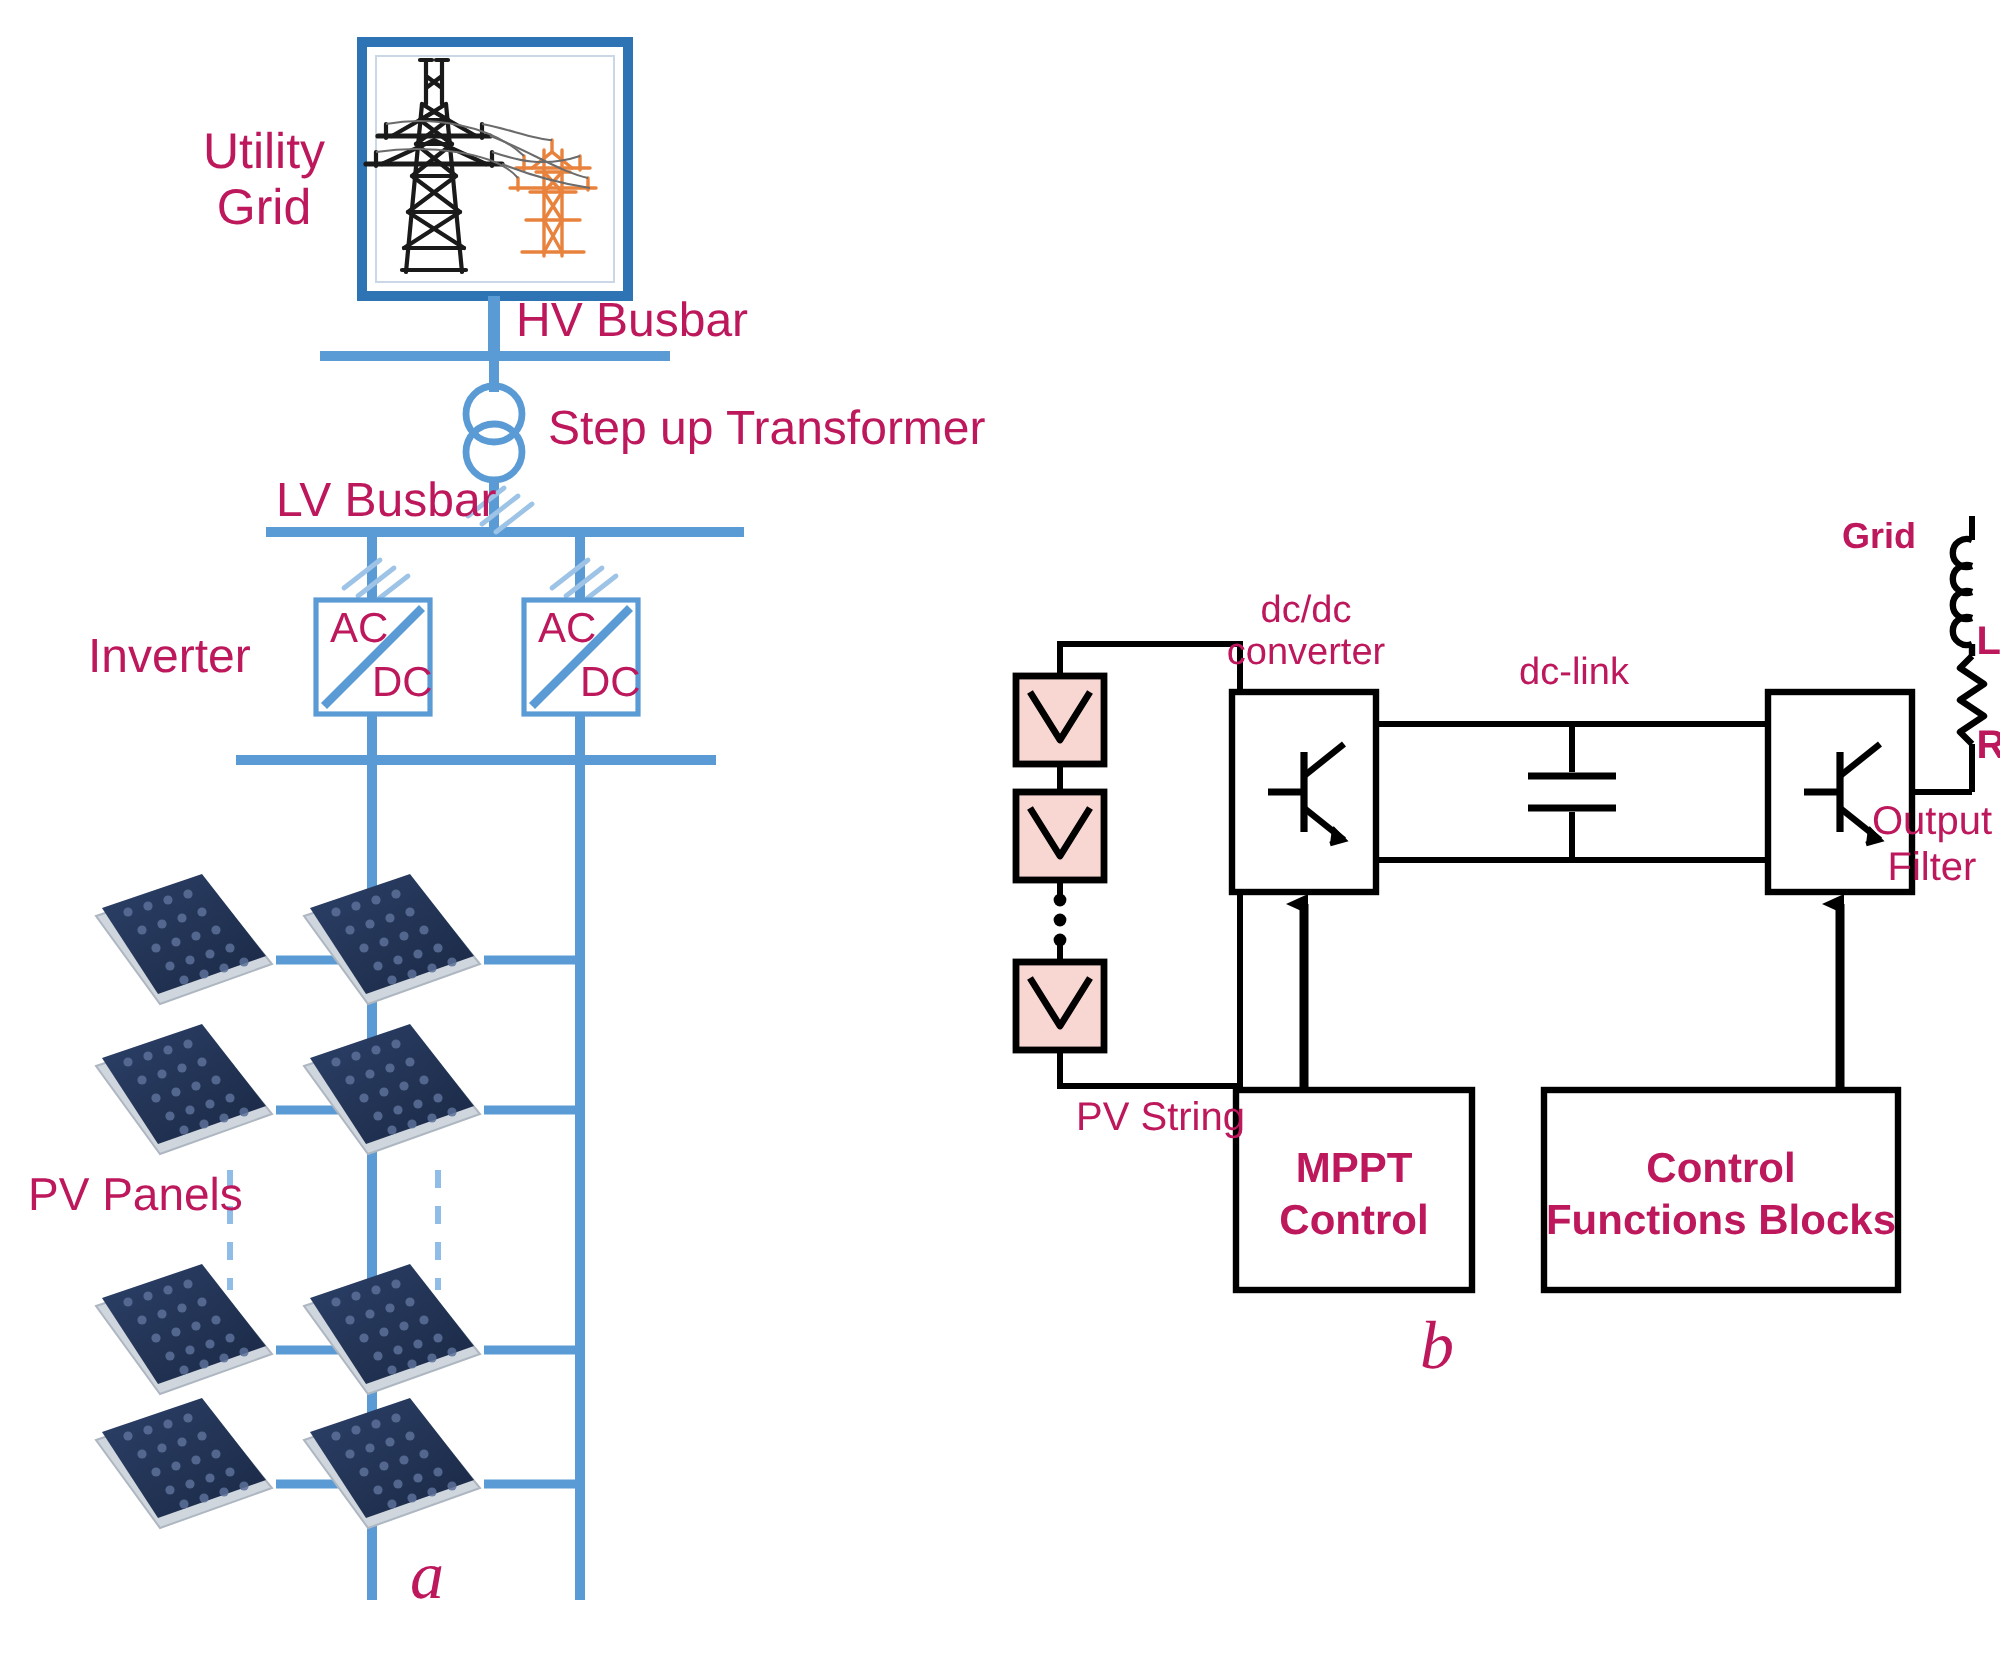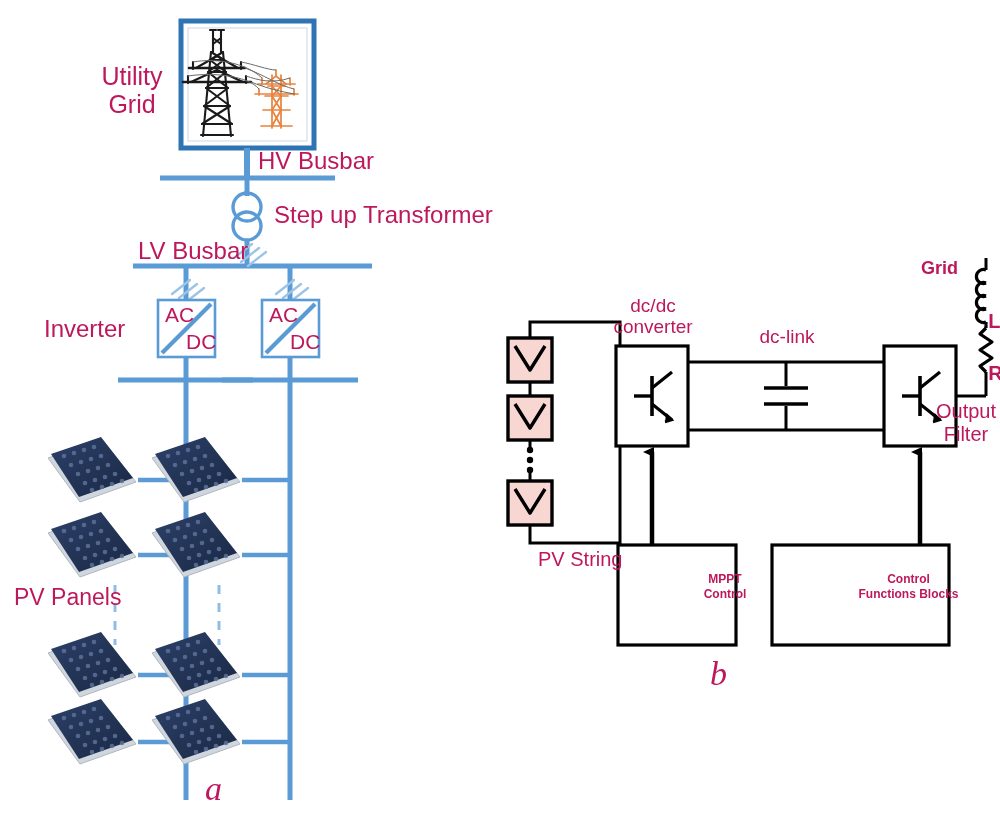--- a/index.html
+++ b/index.html
@@ -38,21 +38,21 @@
   
   .t-util      { font-size: 25px; text-align: center; }
   .t-bus       { font-size: 24px; }
   .t-xfmr      { font-size: 24px; }
   .t-inv       { font-size: 24px; }
   .t-pv        { font-size: 23px; }
   .t-acdc      { font-size: 21px; }
   .t-panel-cap { font-size: 34px; font-style: italic; font-family: "Liberation Serif", serif; }
 
   .t-b-small   { font-size: 19px; text-align: center; line-height: 1.1; }
-  .t-b-bold    { font-size: 12px; font-weight: bold; text-align: center; line-height: 1.25; padding-left: 48px; }
+  .t-b-bold    { font-size: 21px; font-weight: bold; text-align: center; line-height: 1.25; }
   .t-b-sub     { font-size: 20px; font-weight: bold; }
   .t-b-grid    { font-size: 18px; font-weight: bold; }
   .t-b-out     { font-size: 20px; text-align: center; line-height: 1.15; }
   .t-b-pvs     { font-size: 20px; }
 
   .t-fig       { font-size: 30px; font-weight: bold; }
   .t-figtxt    { font-size: 27px; font-style: italic; font-family: "Liberation Serif", serif; }
   .figcap {
     position: absolute;
     left: 8px;

